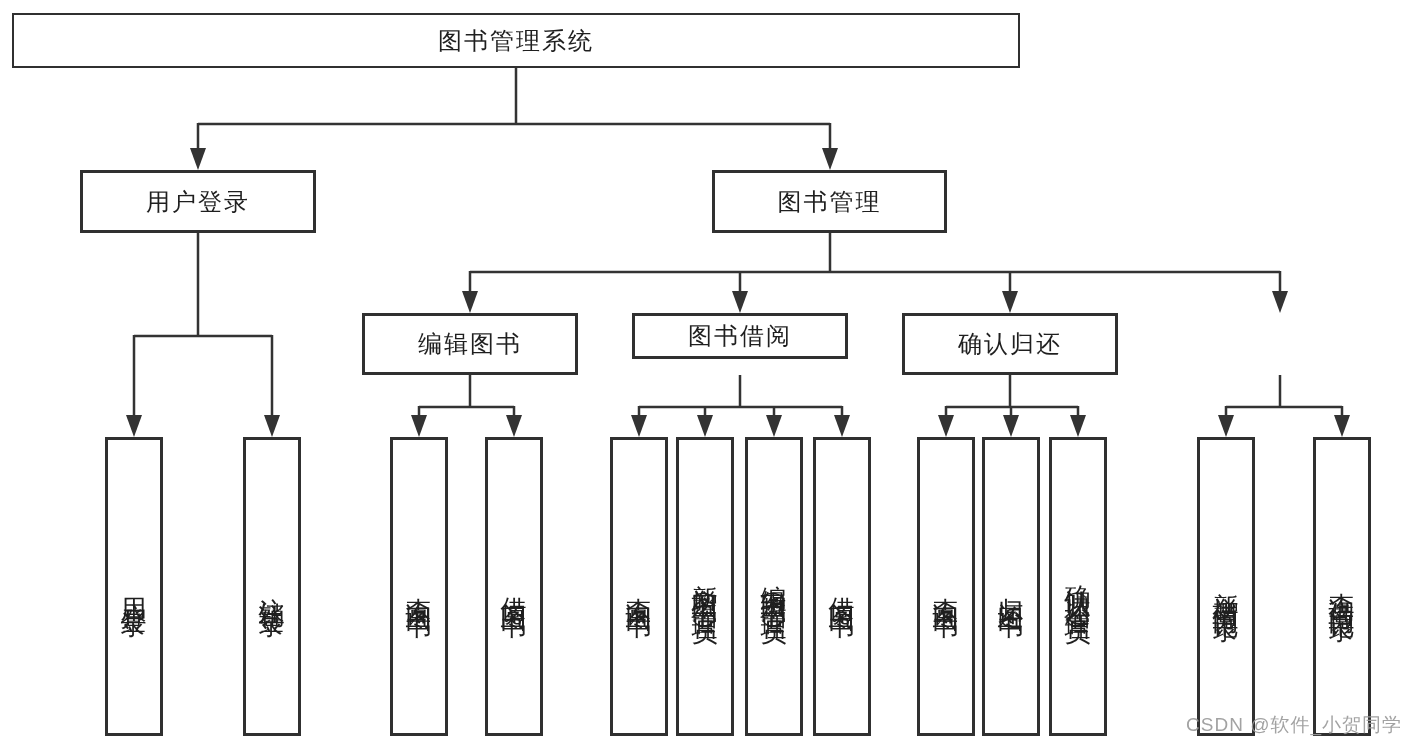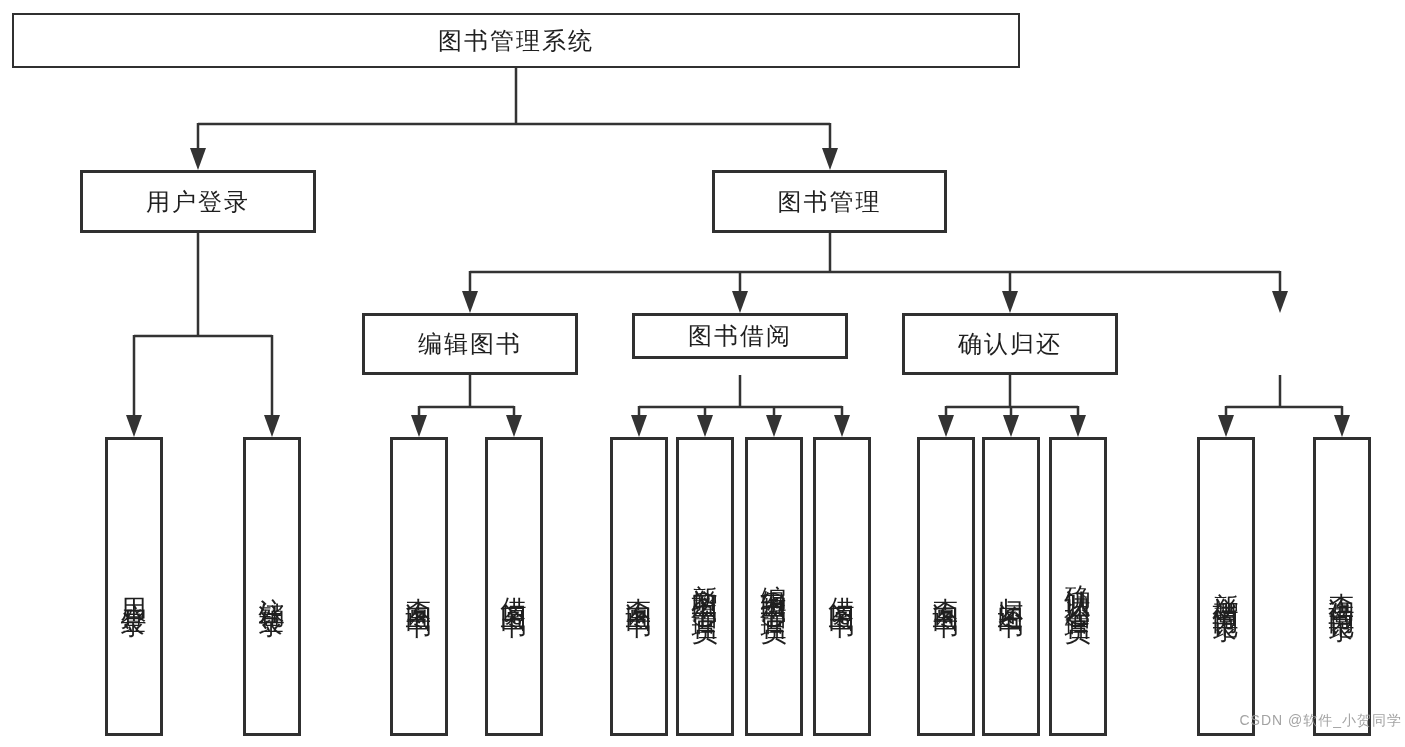--- a/index.html
+++ b/index.html
@@ -33,21 +33,21 @@
     writing-mode: vertical-rl;
     text-orientation: mixed;
     font-size: 26px;
     line-height: 1;
     letter-spacing: 5px;
   }
   .watermark {
     position: absolute;
     top: 712px;
     right: 3px;
-    font-size: 14px;
+    font-size: 19px;
     letter-spacing: 1px;
     color: #9b9b9b;
     opacity: 0.92;
     z-index: 5;
     white-space: nowrap;
   }
 </style>
 </head>
 <body>
 

